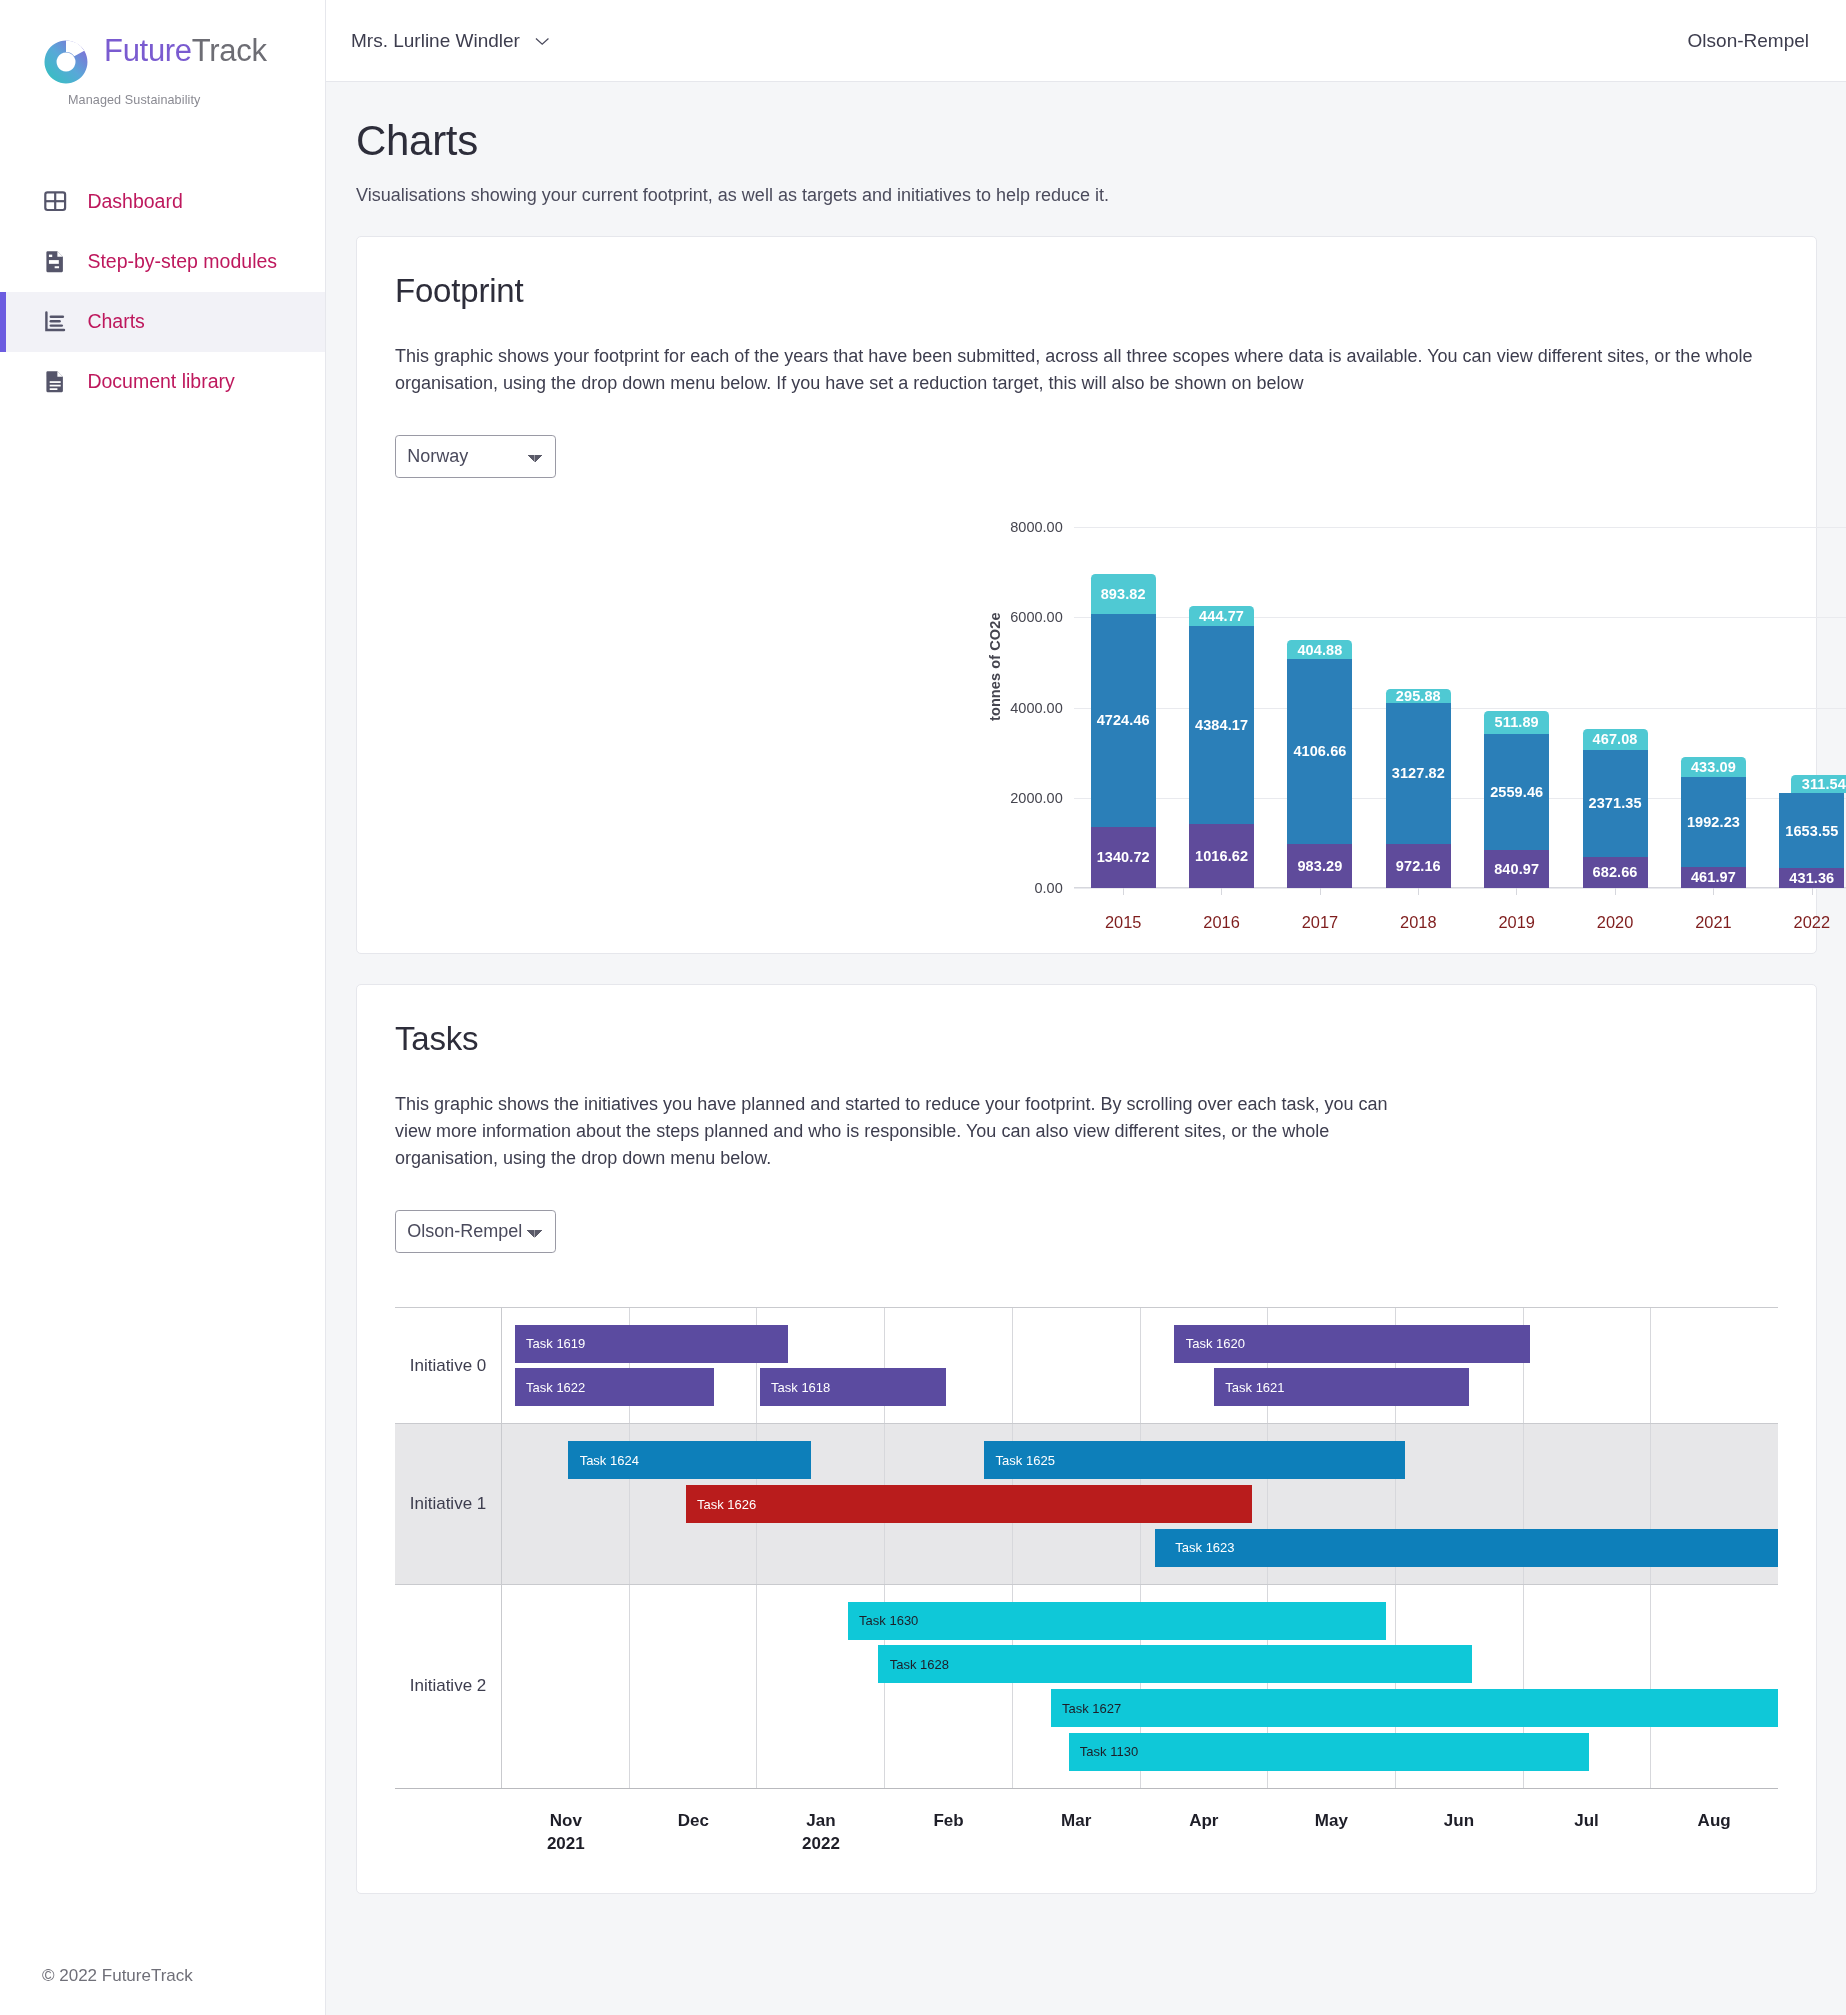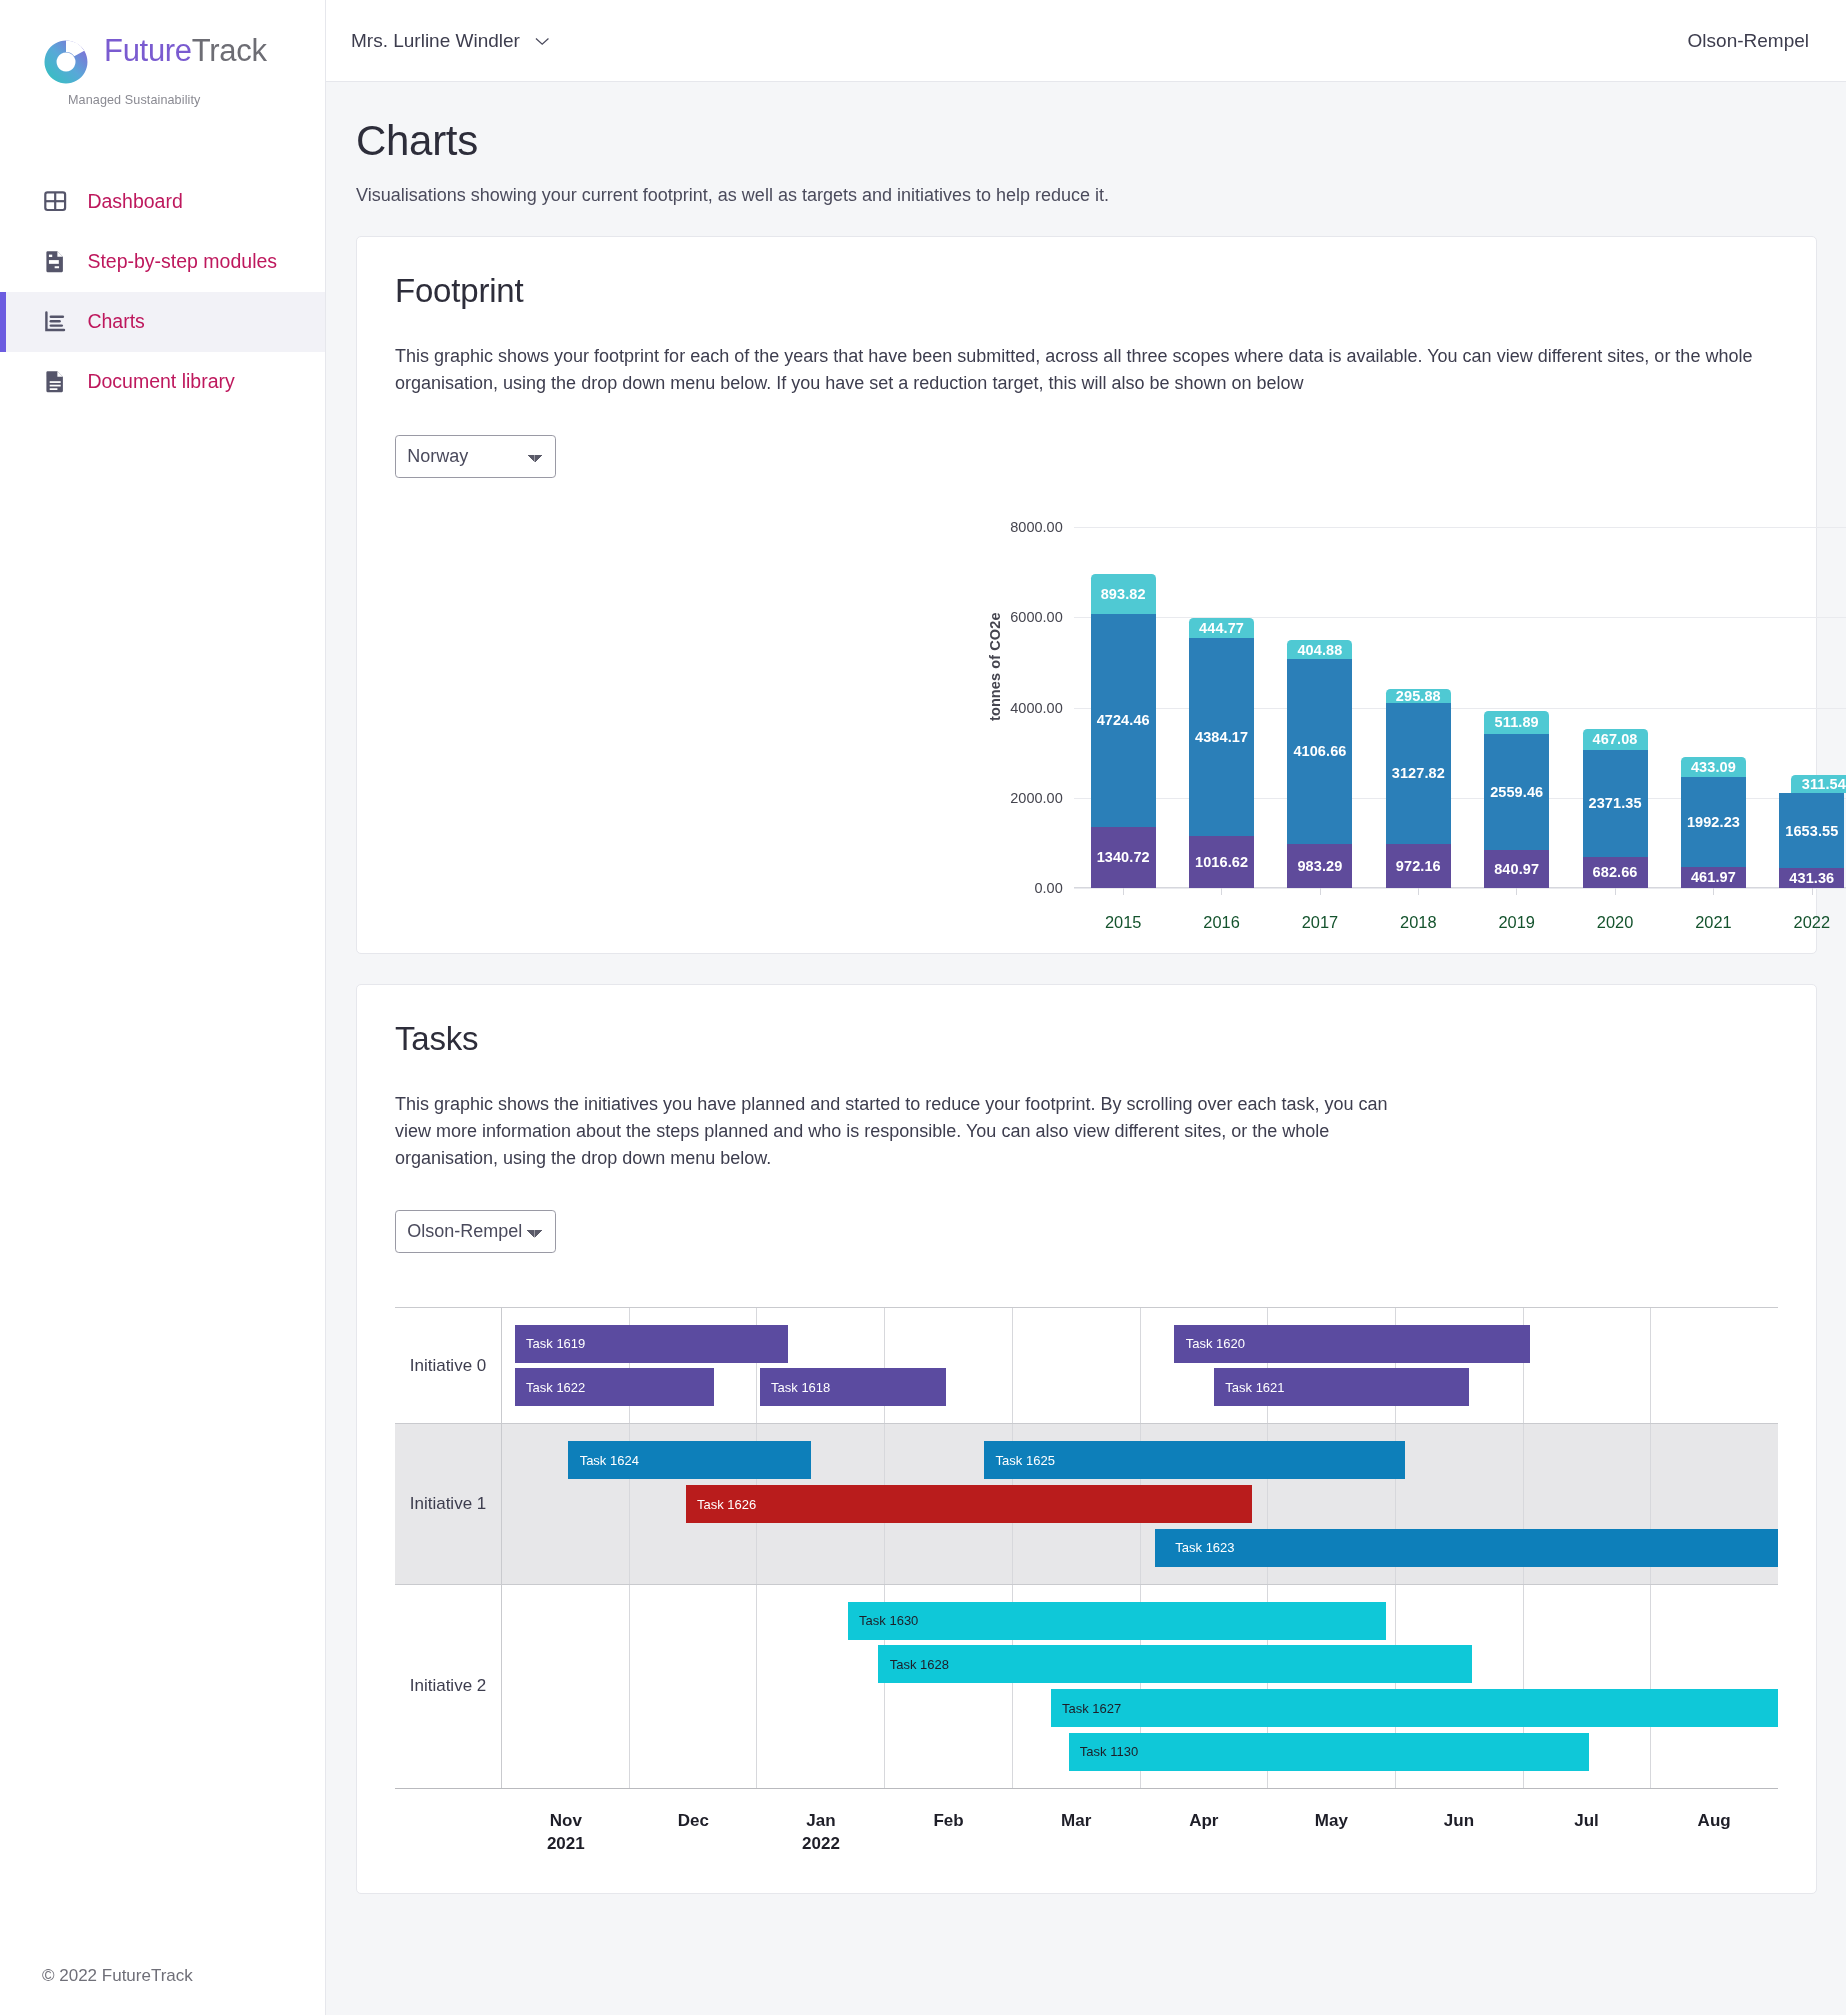--- a/index.html
+++ b/index.html
@@ -89,21 +89,21 @@
   .gridline{position:absolute;left:0;right:0;height:0.6px;background:#e9eaee;}
   .axisline{position:absolute;left:0;right:0;bottom:0;height:0.6px;background:#d6d7dd;}
   .bars{position:absolute;left:0;right:0;bottom:0;top:0;display:flex;}
   .barcol{flex:1;display:flex;flex-direction:column;justify-content:flex-end;align-items:center;position:relative;}
   .bar{width:65px;display:flex;flex-direction:column;justify-content:flex-end;align-items:center;}
   .seg{width:65px;display:flex;align-items:center;justify-content:center;
     color:#fff;font-size:14.5px;font-weight:bold;letter-spacing:0.1px;}
   .seg.top{border-radius:4.4px 4.4px 0 0;}
   .tickmark{position:absolute;bottom:-7.6px;width:0.6px;height:7.6px;background:#d6d7dd;}
   .xlabels{position:absolute;left:679px;top:400px;width:787px;display:flex;}
-  .xlab{flex:1;text-align:center;font-size:16.4px;color:#14532d;}
+  .xlab{flex:1;text-align:center;font-size:16.4px;color:#7f1d1d;}
 
   
   .gantt{margin-top:54px;position:relative;}
   .gantt-body{border-top:0.6px solid #c9cace;border-bottom:0.6px solid #b9babe;}
   .g-row{display:flex;border-bottom:0.6px solid #c9cace;position:relative;}
   .g-row:last-child{border-bottom:none;}
   .g-row.shaded{background:#e7e7e9;}
   .g-rowlabel{
     width:107px;min-width:107px;display:flex;align-items:center;justify-content:center;
     font-size:17px;color:#3d3d4e;border-right:0.6px solid #c9cace;position:relative;z-index:2;
@@ -245,21 +245,21 @@
                     <div class="seg top" style="height: 40px; background: rgb(79, 201, 211);">893.82</div>
                     <div class="seg" style="height: 213px; background: rgb(43, 127, 184);">4724.46</div>
                     <div class="seg" style="height: 61px; background: rgb(95, 75, 155);">1340.72</div>
                   </div>
                   <div class="tickmark"></div>
                 </div>
                 <div class="barcol">
                   <div class="bar">
                     <div class="seg top" style="height: 20px; background: rgb(79, 201, 211);">444.77</div>
                     <div class="seg" style="height: 198px; background: rgb(43, 127, 184);">4384.17</div>
-                    <div class="seg" style="height: 52px; background: rgb(95, 75, 155);">1016.62</div>
+                    <div class="seg" style="height: 64px; background: rgb(95, 75, 155);">1016.62</div>
                   </div>
                   <div class="tickmark"></div>
                 </div>
                 <div class="barcol">
                   <div class="bar">
                     <div class="seg top" style="height: 18.3px; background: rgb(79, 201, 211);">404.88</div>
                     <div class="seg" style="height: 185px; background: rgb(43, 127, 184);">4106.66</div>
                     <div class="seg" style="height: 44px; background: rgb(95, 75, 155);">983.29</div>
                   </div>
                   <div class="tickmark"></div>

